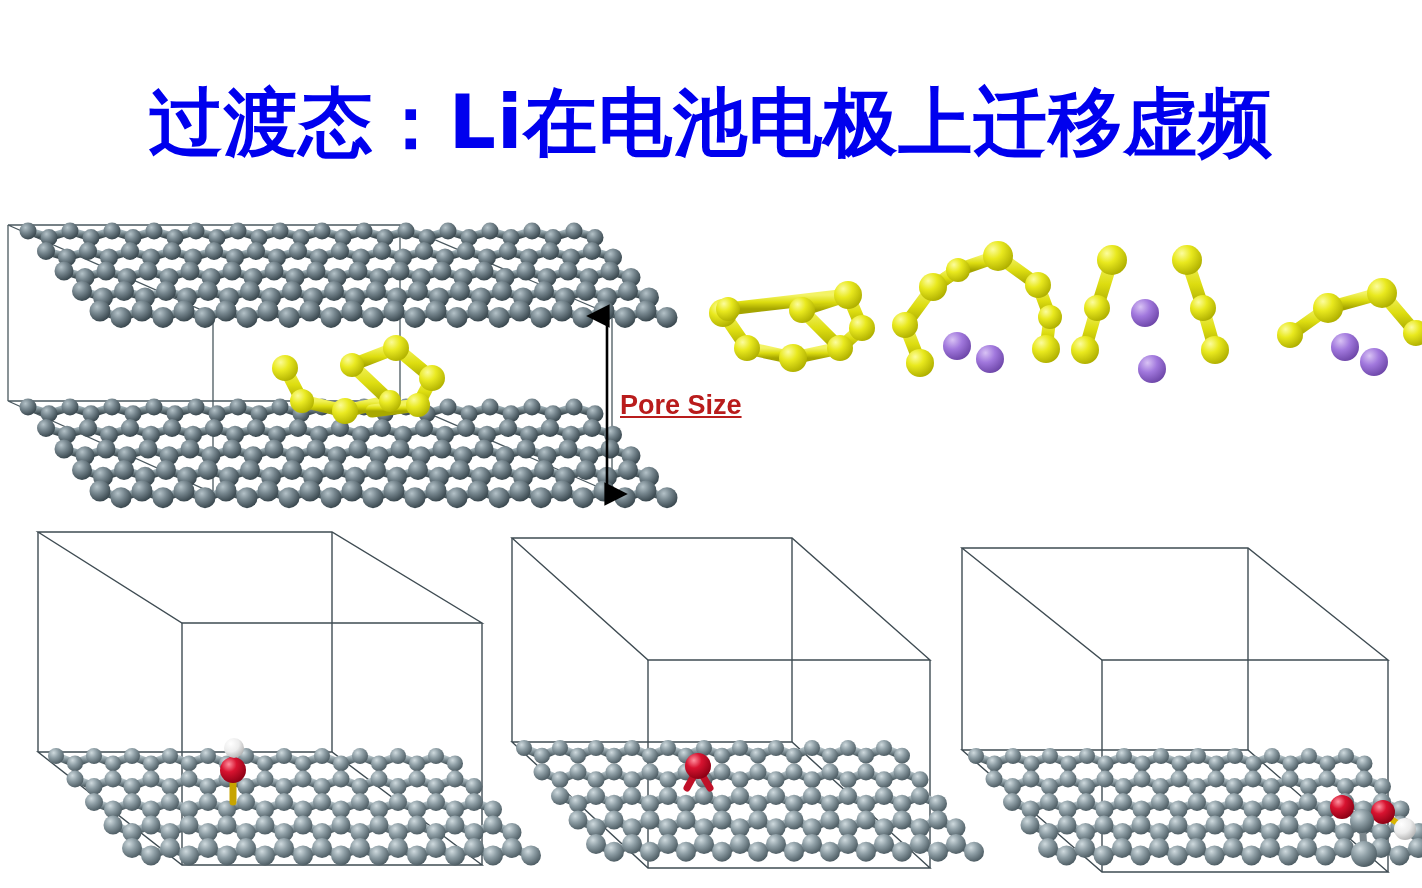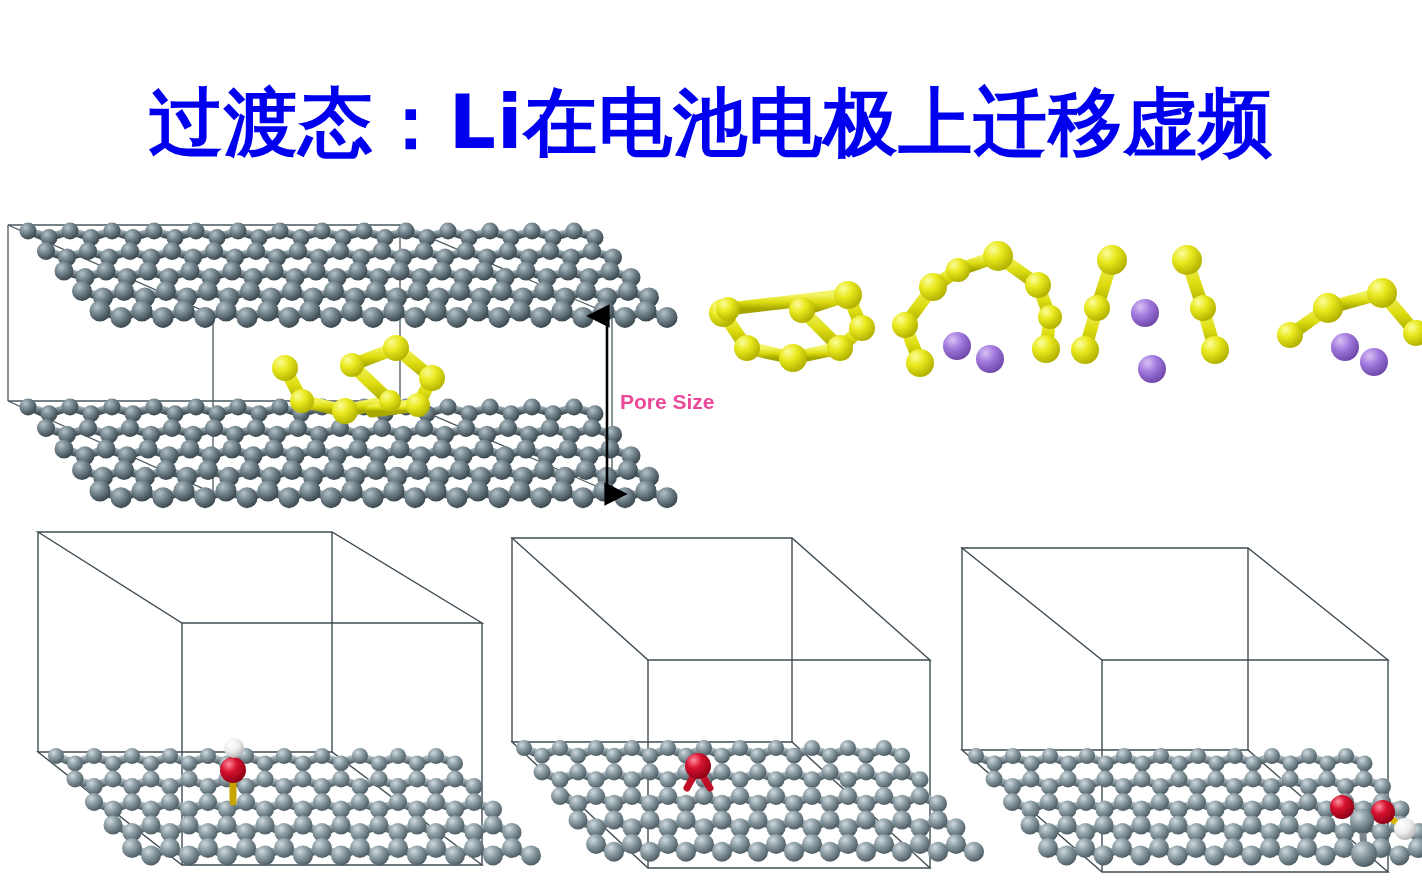--- a/index.html
+++ b/index.html
@@ -22,22 +22,23 @@
     letter-spacing:1px;line-height:1;
     white-space:nowrap;
     font-family:"DejaVu Sans","Liberation Sans",sans-serif;
   }
 
   
   #pore-size-group{position:absolute;left:594px;top:306px;width:130px;height:200px;}
   #pore-arrow{position:absolute;left:2px;top:0;width:22px;height:198px;}
   #pore-label{
     position:absolute;left:26px;top:84px;
-    font-size:21px;font-weight:bold;color:#ec4899;white-space:nowrap;
+    font-size:27px;font-weight:bold;color:#b91c1c;white-space:nowrap;
     font-family:"Liberation Sans",sans-serif;
+    text-decoration:underline;
   }
 
   
   svg{display:block;overflow:visible;}
   .panel{position:absolute;}
 </style>
 </head>
 <body>
 
 <div class="stage">

